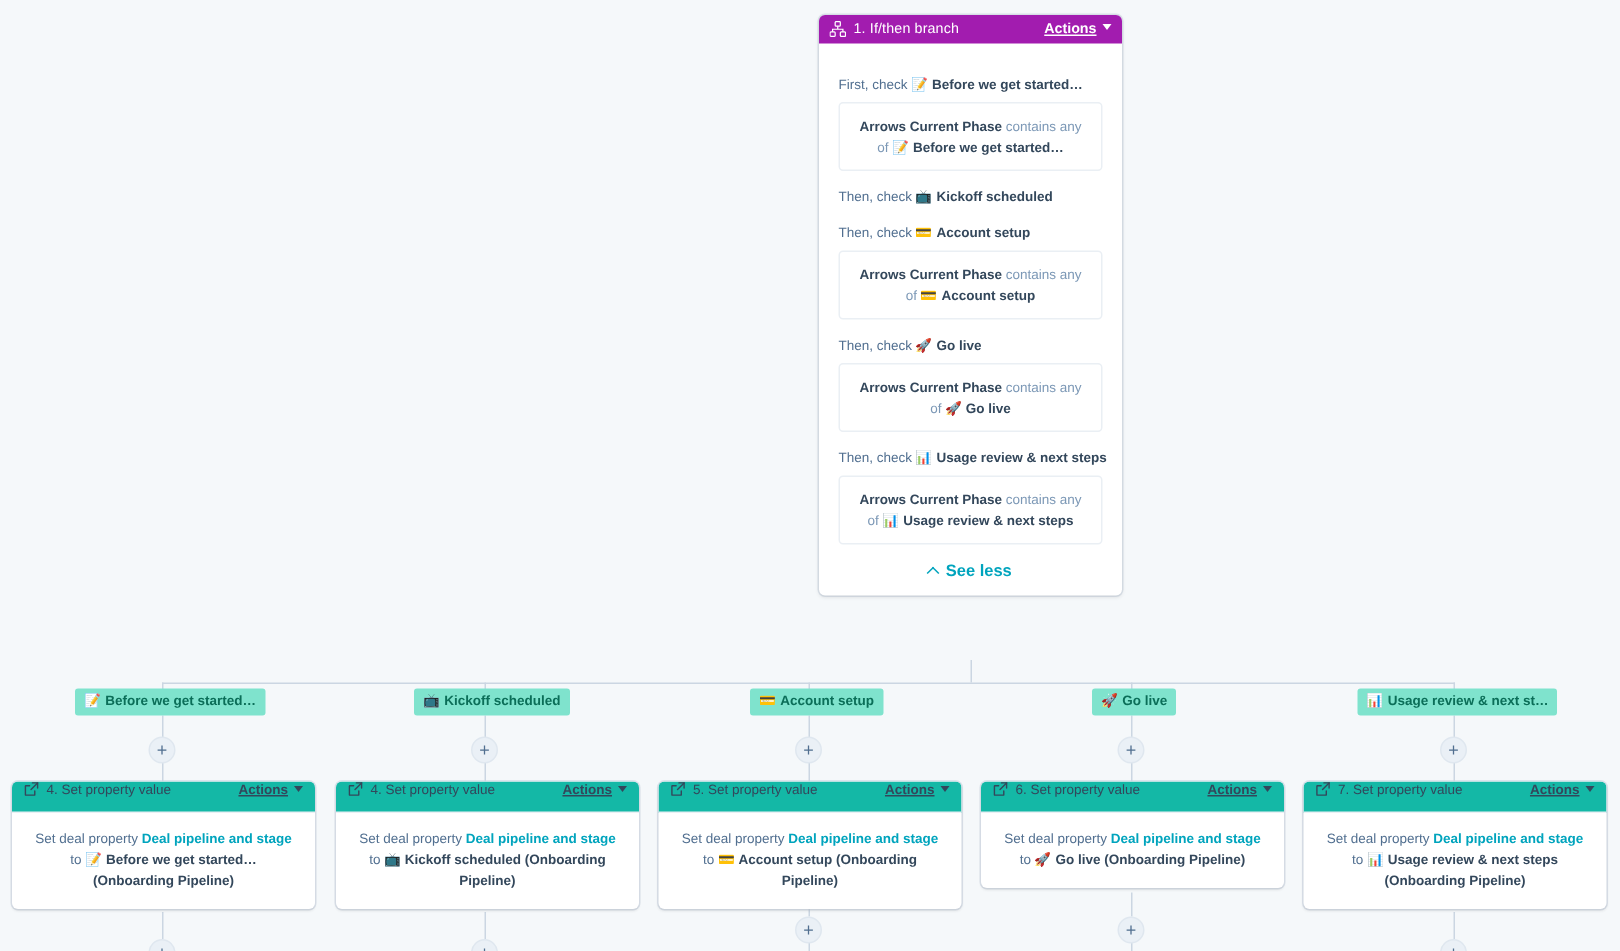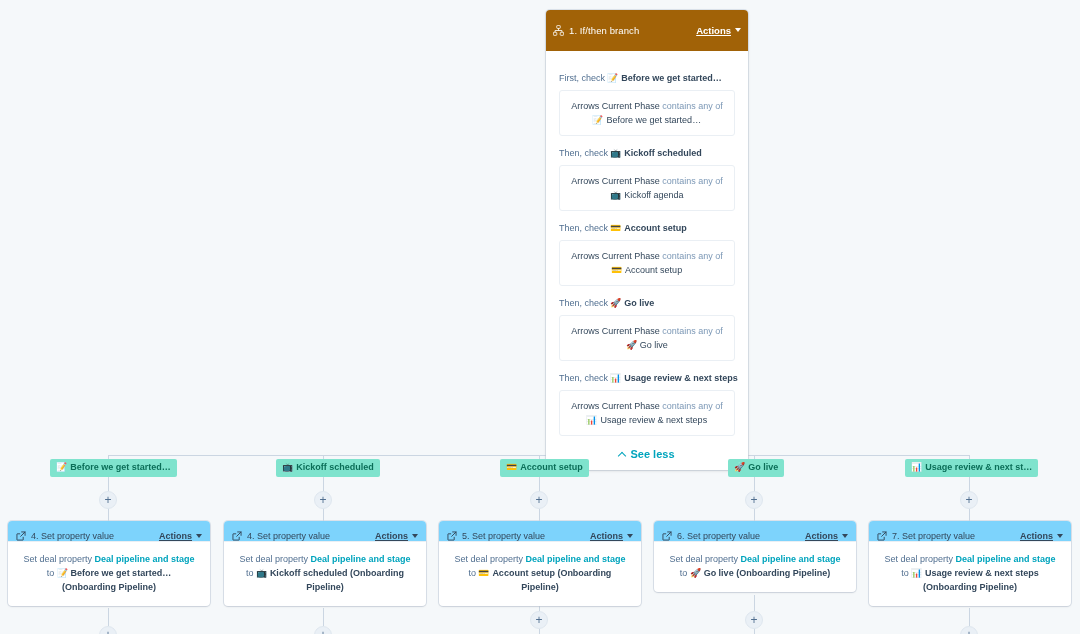--- a/index.html
+++ b/index.html
@@ -56,22 +56,22 @@
     left: 546px;
     top: 10px;
     width: 202px;
     background: #ffffff;
     border-radius: 4px;
     box-shadow: 0 1px 3px rgba(0,0,0,0.12), 0 0 0 1px rgba(203,214,226,0.55);
     box-sizing: border-box;
     overflow: hidden;
   }
   .branch-head {
-    background: #a16207;
-    height: 41px;
+    background: #a21caf;
+    height: 19px;
     display: flex;
     align-items: center;
     padding: 0 7px 0 7px;
     box-sizing: border-box;
   }
   .branch-head .bh-icon {
     width: 11px;
     height: 11px;
     margin-right: 5px;
     flex: 0 0 auto;
@@ -121,21 +121,21 @@
     border: 1px solid #eaeff4;
     border-radius: 3px;
     padding: 8px 10px;
     text-align: center;
     font-size: 9px;
     line-height: 14px;
     color: #7c98b6;
     margin-bottom: 9px;
     background: #fff;
   }
-  .cond-box b { color: #33475b; font-weight: normal; }
+  .cond-box b { color: #33475b; font-weight: bold; }
 
   .see-less {
     text-align: center;
     color: #00a4bd;
     font-size: 11px;
     font-weight: bold;
     padding-top: 3px;
     padding-bottom: 2px;
     cursor: pointer;
   }
@@ -172,25 +172,25 @@
     position: absolute;
     background: #ffffff;
     border-radius: 4px;
     box-shadow: 0 1px 2px rgba(0,0,0,0.09), 0 0 0 1px rgba(203,214,226,0.6);
     box-sizing: border-box;
     overflow: hidden;
   }
   .ac-head {
     height: 21px;
     display: flex;
-    align-items: flex-end;
+    align-items: flex-start;
     padding: 0 8px;
     border-bottom: 1px solid #eaeff4;
     box-sizing: border-box;
-    background: #7dd3fc;
+    background: #14b8a6;
   }
   .ac-head .ac-icon {
     width: 10px;
     height: 10px;
     margin-right: 5px;
     flex: 0 0 auto;
     display: block;
   }
   .ac-head .ac-title {
     font-size: 9px;
@@ -292,27 +292,20 @@
         <span>of</span>
         <span>📝</span>
         <b>Before we get started…</b>
       </div>
 
       <p class="check-line">
         <span>Then, check</span>
         <span>📺</span>
         <b>Kickoff scheduled</b>
       </p>
-      <div class="cond-box">
-        <b>Arrows Current Phase</b>
-        <span>contains any</span>
-        <span>of</span>
-        <span>📺</span>
-        <b>Kickoff agenda</b>
-      </div>
 
       <p class="check-line">
         <span>Then, check</span>
         <span>💳</span>
         <b>Account setup</b>
       </p>
       <div class="cond-box">
         <b>Arrows Current Phase</b>
         <span>contains any</span>
         <span>of</span>

